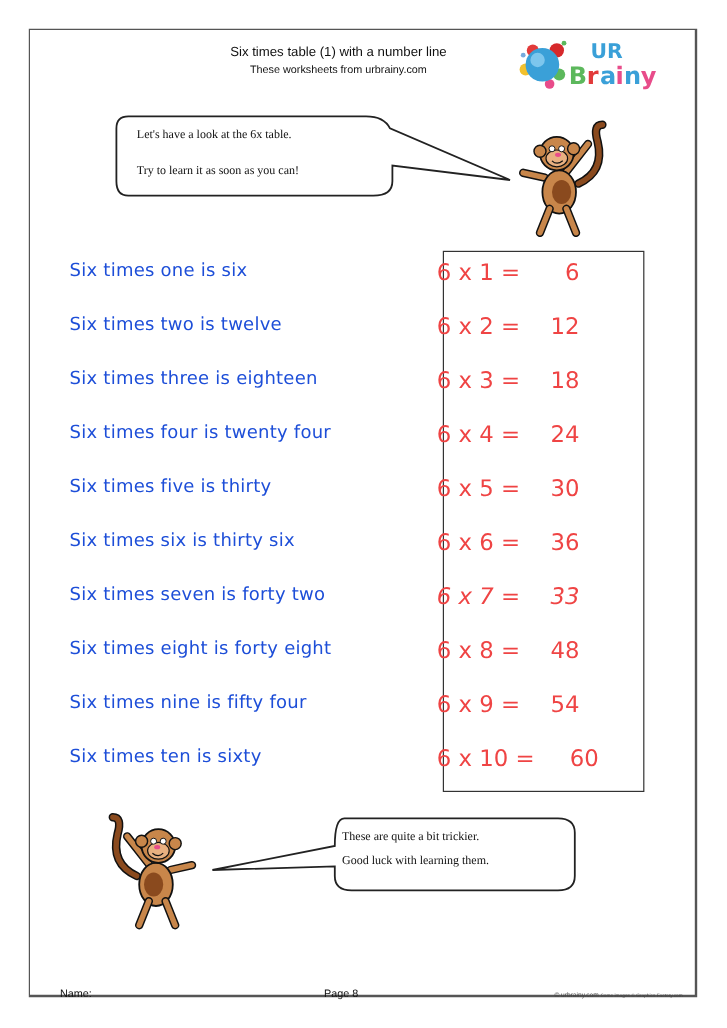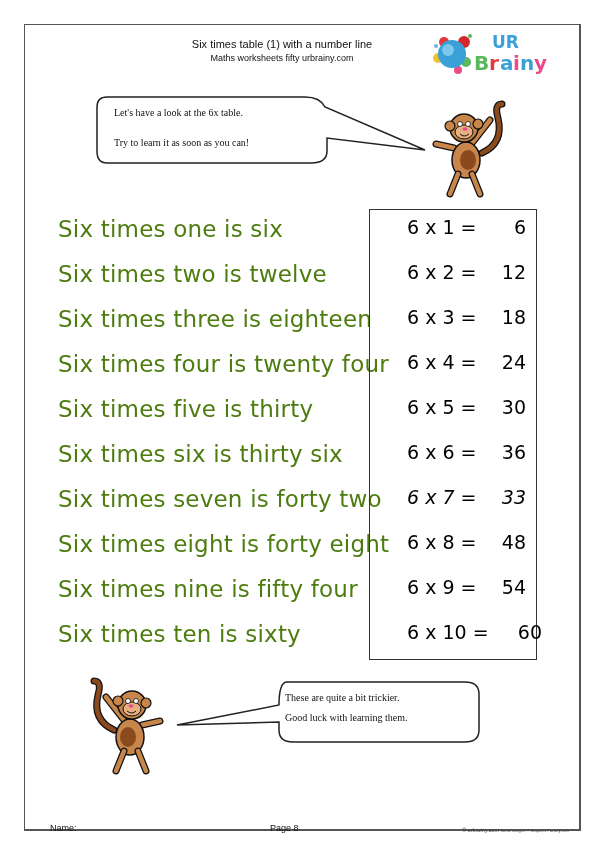--- a/index.html
+++ b/index.html
@@ -2,36 +2,36 @@
 <html><head>
 <meta charset="utf-8">
 <style>
   html, body { margin:0; padding:0; background:#ffffff; }
   body { width:606px; height:857px; position:relative; overflow:hidden; font-family:"Liberation Sans", sans-serif; color:#111; }
   .page { position:absolute; left:24px; top:24px; width:557px; height:807px; border:1.5px solid #555; border-bottom-width:2px; border-right-width:2px; box-sizing:border-box; }
   .title { position:absolute; left:0; top:38px; width:564px; text-align:center; font-size:11px; color:#111; }
   .title .sub { font-size:9px; margin-top:3px; }
   .logo { position:absolute; left:430px; top:28px; width:120px; height:48px; }
   .bubble-text { font-family:Liberation Serif, serif; font-size:10px; color:#111; position:absolute; }
-  .row-text { position:absolute; left:58px; font-family:"DejaVu Sans", sans-serif; font-size:23px; color:#4d7c0f; letter-spacing:0.2px; }
+  .row-text { position:absolute; left:58px; font-family:"DejaVu Sans", sans-serif; font-size:15px; color:#1d4ed8; letter-spacing:0.2px; }
   .tbox { position:absolute; left:369px; top:209px; width:168px; height:451px; border:1.3px solid #333; box-sizing:border-box; }
-  .eq { position:absolute; left:407px; font-family:"DejaVu Sans", sans-serif; font-size:19px; color:#000000; white-space:pre; }
+  .eq { position:absolute; left:364px; font-family:"DejaVu Sans", sans-serif; font-size:19px; color:#ef4444; white-space:pre; }
   .eq .ans { position:absolute; left:89px; width:30px; text-align:right; }
   .eq.ten .ans { left:105px; }
   .footer { position:absolute; top:823px; font-size:9px; color:#111; }
   .footer.credit { font-size:5.5px; color:#444; top:827px; }
 </style>
 </head>
 <body>
 
 <div class="page"></div>
 
 <div class="title">
   <div>Six times table (1) with a number line</div>
-  <div class="sub">Maths worksheets fifty urbrainy.com</div>
+  <div class="sub">These worksheets from urbrainy.com</div>
 </div>
 
 <svg class="logo" viewBox="0 0 120 48">
   <circle cx="14" cy="14" r="5" fill="#e23a3a"></circle>
   <circle cx="8" cy="30" r="5" fill="#f2c12e"></circle>
   <circle cx="34" cy="14" r="6" fill="#d6282b"></circle>
   <circle cx="36" cy="34" r="5" fill="#5cb85c"></circle>
   <circle cx="28" cy="42" r="4" fill="#e84c8a"></circle>
   <circle cx="6" cy="18" r="2" fill="#7ad"></circle>
   <circle cx="40" cy="8" r="2" fill="#5cb85c"></circle>

